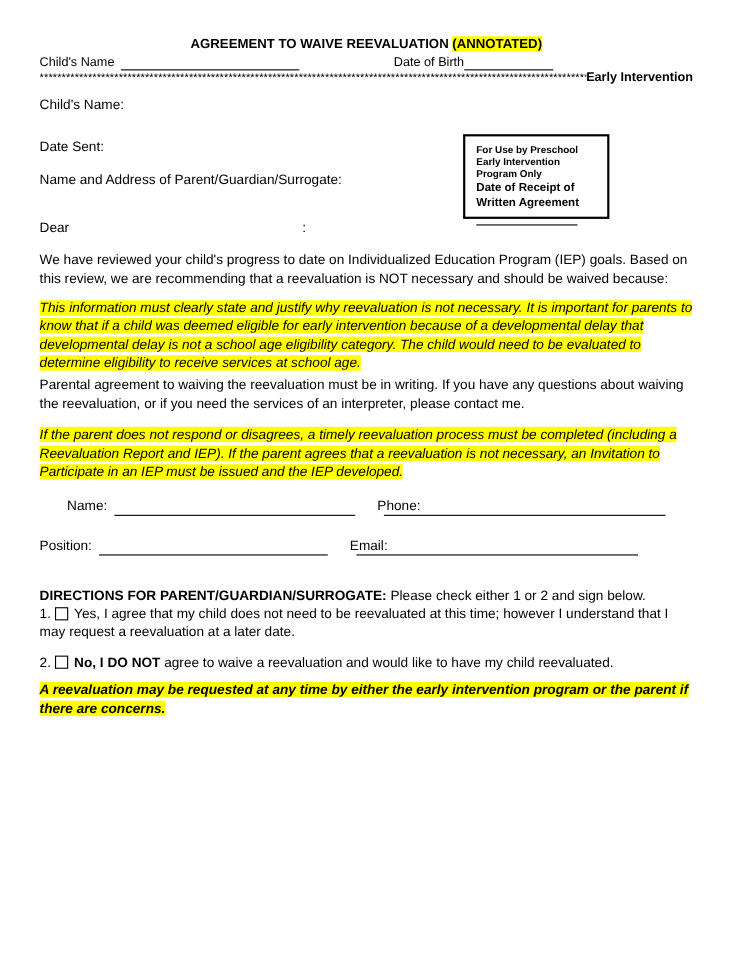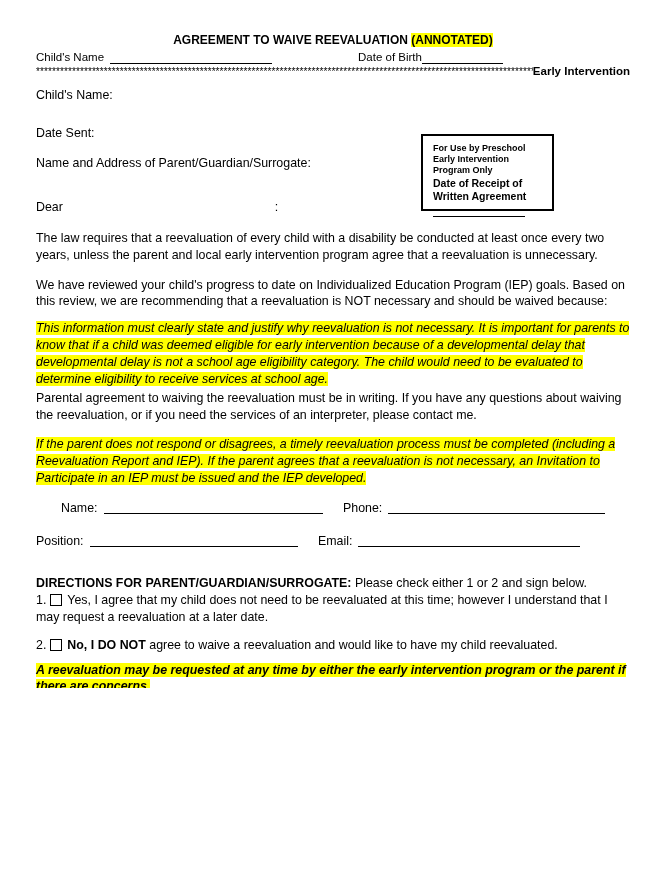--- a/index.html
+++ b/index.html
@@ -28,21 +28,21 @@
   .stars-row { display: flex; align-items: baseline; margin-top: 1px; }
   .stars { flex: 1 1 auto; overflow: hidden; white-space: nowrap; font-size: 10px; letter-spacing: 0.1px; }
   .stars-suffix { flex: 0 0 auto; font-size: 11.5px; font-weight: bold; white-space: nowrap; }
   
   .info { position: relative; margin-top: 10px; font-size: 12.4px; line-height: 16px; }
   .info-row-date { margin-top: 22px; }
   .info-row-addr { margin-top: 14px; }
   .dear-row { margin-top: 28px; }
   .dear-spacer { display: inline-block; width: 212px; }
   .office-box {
-    position: absolute; left: 385px; top: 47px;
+    position: absolute; left: 385px; top: 35px;
     width: 133px; height: 77px;
     border: 2px solid var(--ink);
     padding: 7px 4px 4px 10px;
   }
   .office-box-bold { font-size: 9px; font-weight: bold; line-height: 11px; }
   .office-box-reg  { font-size: 10.5px; line-height: 13px; margin-top: 1px; font-weight: bold; }
   .office-box-line { display: block; width: 92px; border-bottom: 1.5px solid var(--ink); height: 14px; }
   
   .para { font-size: 12.4px; line-height: 16.8px; }
   .p1 { margin-top: 15px; }
@@ -51,21 +51,21 @@
   .n2 { margin-top: 10px; }
   .p3 { margin-top: 3px; }
   .n3 { margin-top: 12px; }
   .hl-note { font-style: italic; }
   .hl-note .hl { background: var(--hl); }
   
   .contact-row { display: flex; font-size: 12.4px; line-height: 16px; }
   .c1 { margin-top: 14px; justify-content: center; }
   .c2 { margin-top: 17px; }
   .contact-col-left  { width: 282px; display: flex; padding-right: 20px; }
-  .contact-col-right { width: 262px; display: flex; }
+  .contact-col-right { width: 262px; display: flex; flex-direction: column; }
   .contact-label { white-space: nowrap; }
   .fill-line { flex: 1 1 auto; border-bottom: 1.2px solid var(--ink); margin-left: 6px; margin-bottom: 2px; }
   
   .directions { margin-top: 26px; font-size: 12.4px; line-height: 16.8px; }
   .bold { font-weight: bold; }
   .checkbox {
     display: inline-block; width: 12px; height: 12px;
     border: 1.4px solid var(--ink); background: #ffffff;
     vertical-align: -2px; margin: 0 5px 0 4px;
   }
@@ -108,21 +108,20 @@
       <span>Dear</span><span class="dear-spacer"></span><span>:</span>
     </div>
 
     <div class="office-box">
       <div class="office-box-bold">For Use by Preschool Early Intervention Program Only</div>
       <div class="office-box-reg">Date of Receipt of Written Agreement</div>
       <span class="office-box-line"></span>
     </div>
   </div>
 
-  <div class="para p1">The law requires that a reevaluation of every child with a disability be conducted at least once every two years, unless the parent and local early intervention program agree that a reevaluation is unnecessary.</div>
 
 
   <div class="para p2">We have reviewed your child's progress to date on Individualized Education Program (IEP) goals. Based on this review, we are recommending that a reevaluation is NOT necessary and should be waived because:</div>
 
   <div class="para n2 hl-note">
     <span class="hl">This information must clearly state and justify why reevaluation is not necessary.  It is important for parents to know that if a child was deemed eligible for early intervention because of a developmental delay that developmental delay is not a school age eligibility category.  The child would need to be evaluated to determine eligibility to receive services at school age.</span>
   </div>
 
   <div class="para p3">Parental agreement to waiving the reevaluation must be in writing. If you have any questions about waiving the reevaluation, or if you need the services of an interpreter, please contact me.</div>
 

